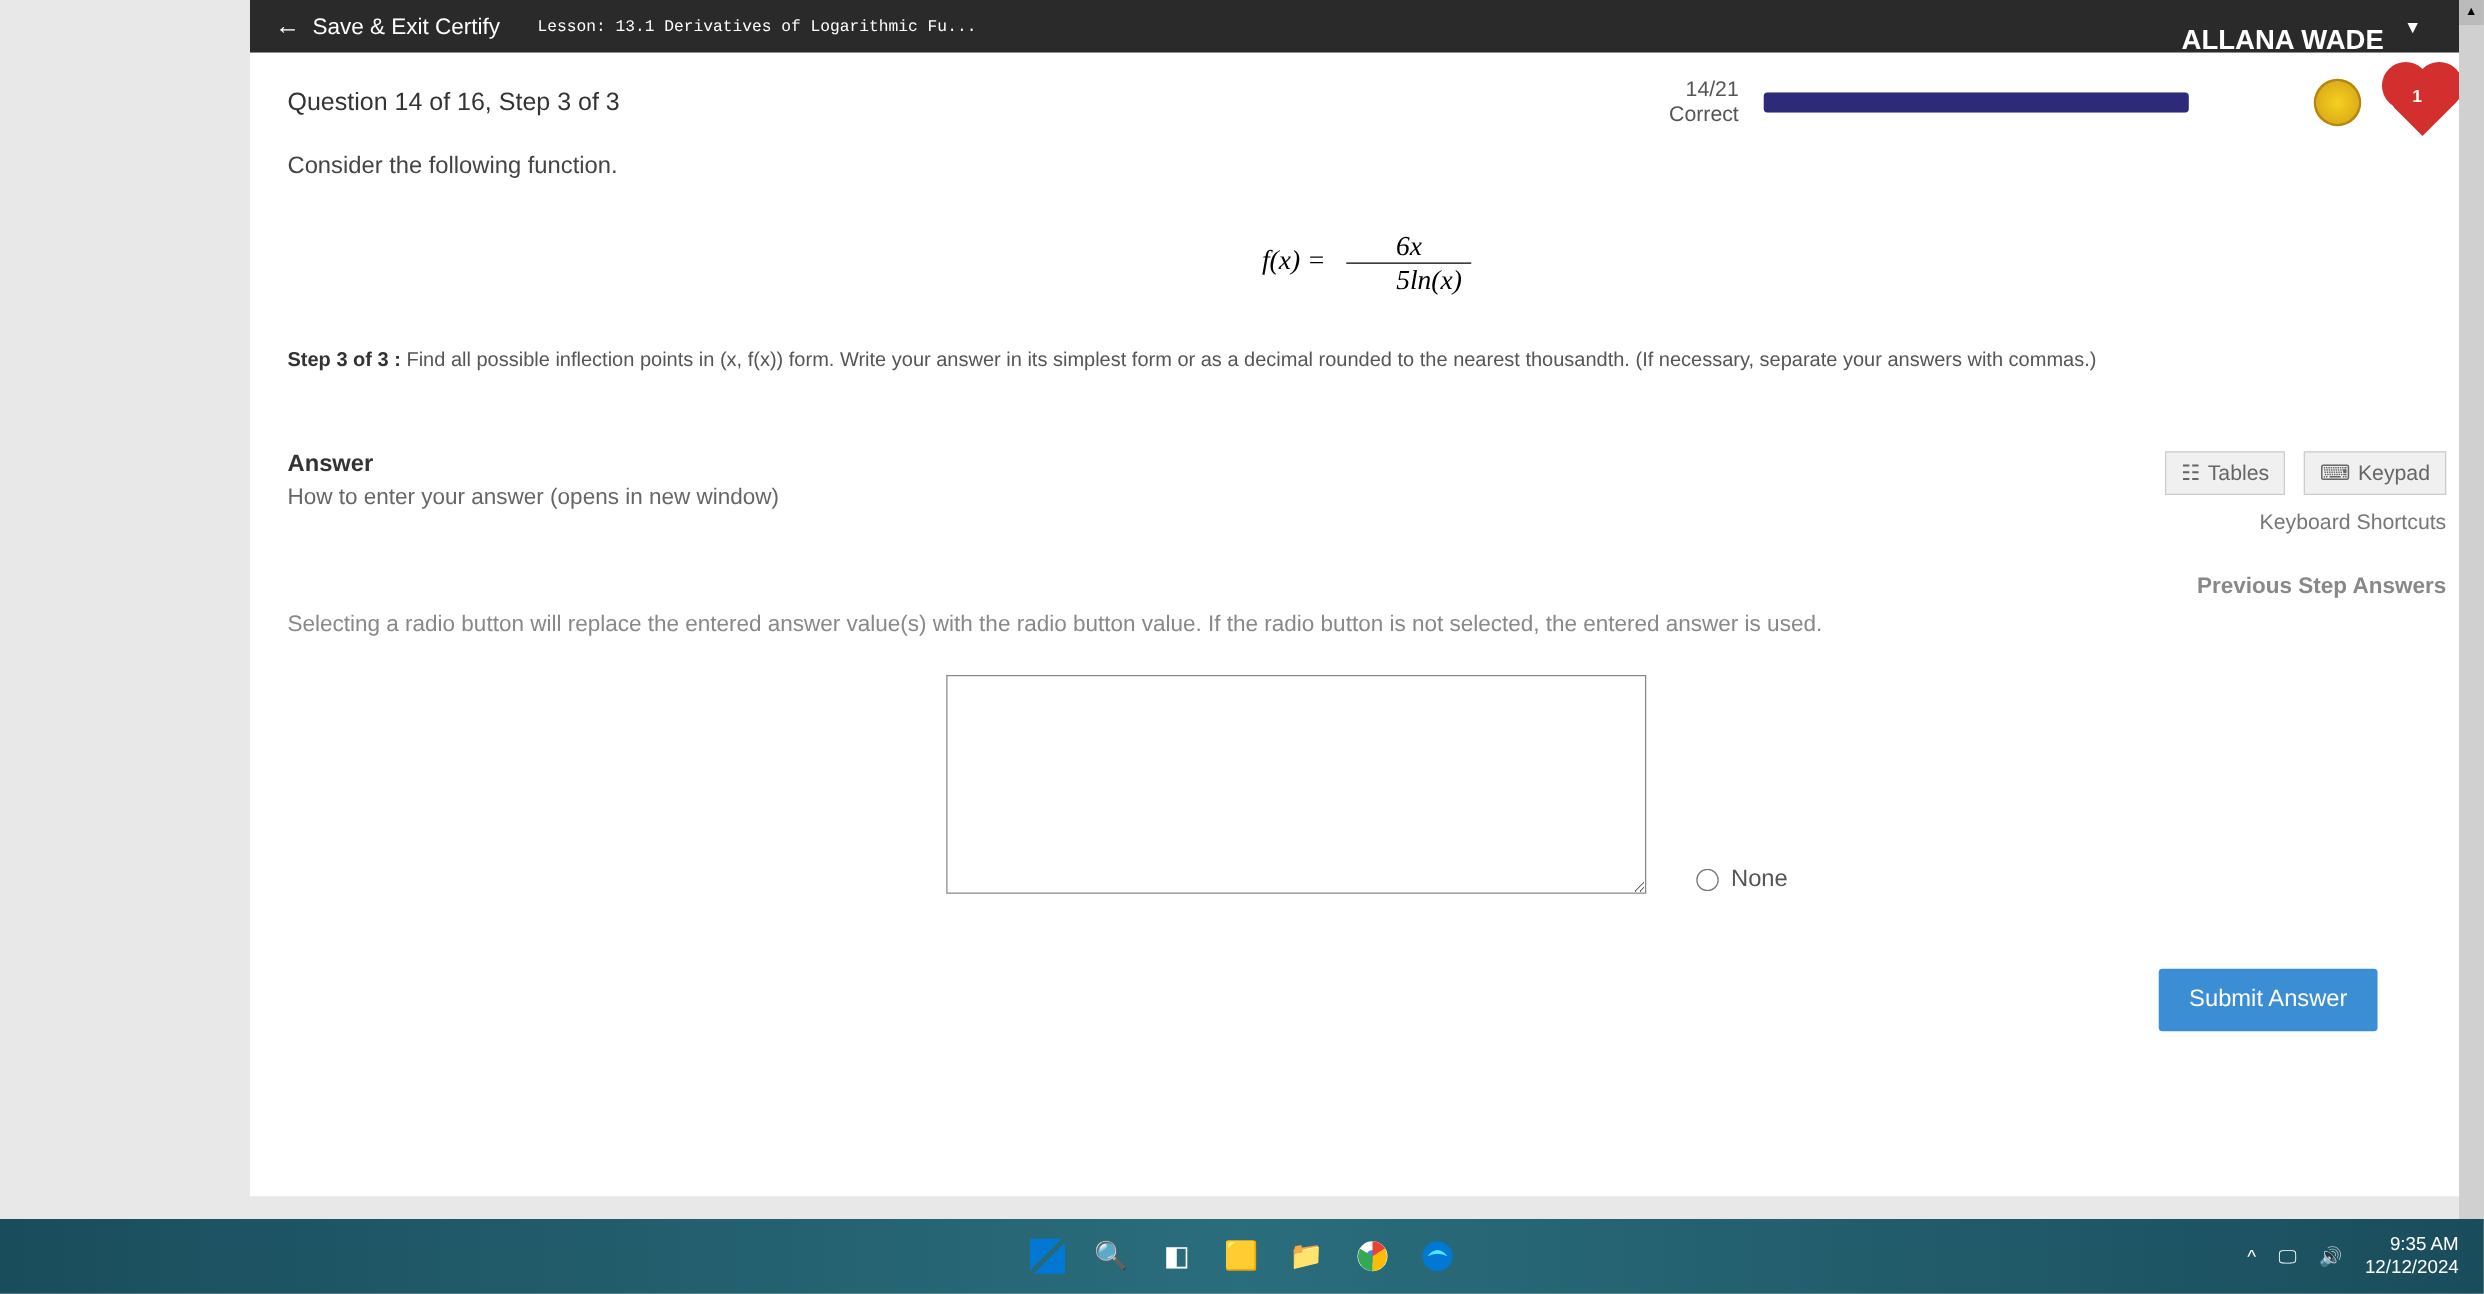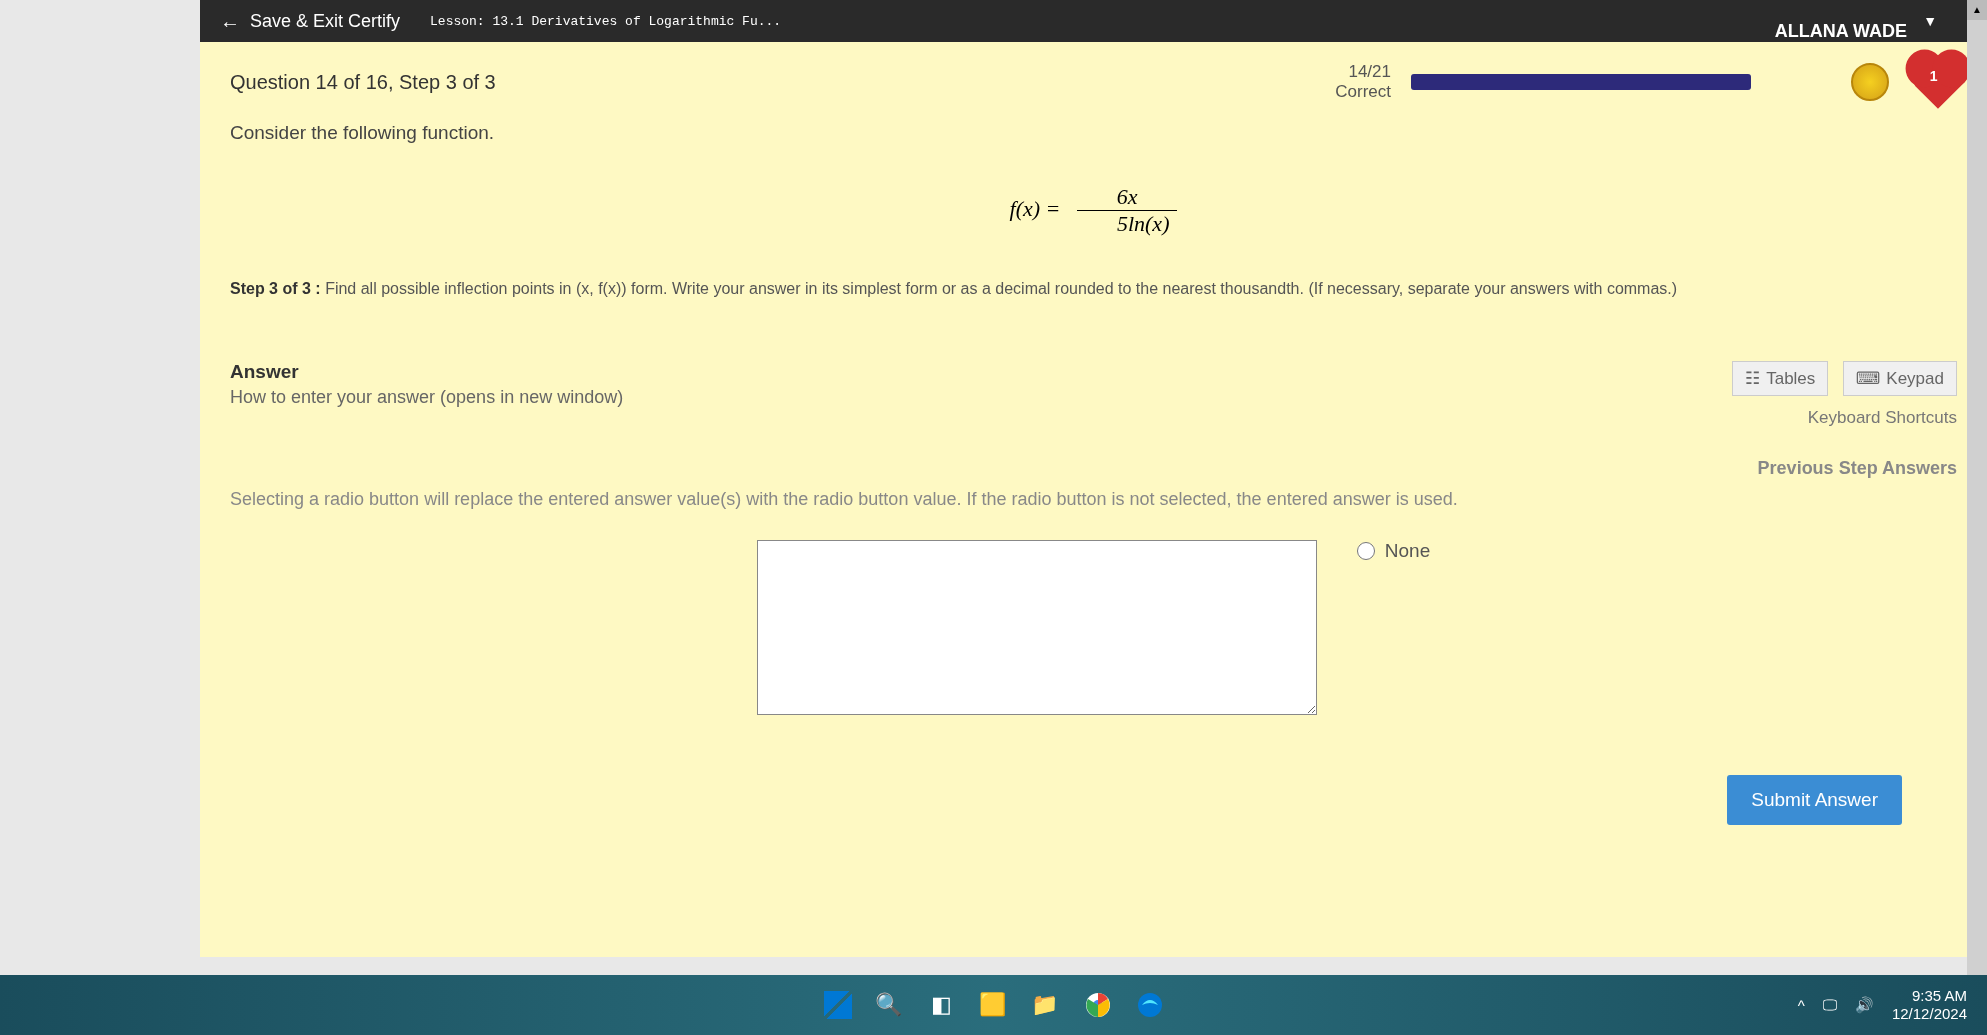--- a/index.html
+++ b/index.html
@@ -2,24 +2,24 @@
 <html><head>
   <meta charset="utf-8">
   <style>
     * { box-sizing: border-box; margin: 0; padding: 0; }
     body { font-family: Arial, sans-serif; background: #e8e8e8; overflow: hidden; width: 1987px; height: 1035px; }
     
     .top-bar { background: #2a2a2a; color: #fff; height: 42px; display: flex; align-items: center; padding: 0 20px; position: relative; margin-left: 200px; }
     .save-exit { display: flex; align-items: center; gap: 10px; font-size: 18px; }
     .arrow-left { font-size: 20px; }
     .lesson-title { margin-left: 30px; font-size: 13px; font-family: Liberation Mono, monospace; }
-    .user-name { position: absolute; right: 80px; font-weight: bold; font-size: 18px; margin-top: 21px; }
+    .user-name { position: absolute; right: 80px; font-weight: bold; font-size: 22px; margin-top: 21px; }
     .dropdown-arrow { position: absolute; right: 50px; font-size: 14px; }
     
-    .content { background: #fef9c3; margin-left: 200px; padding: 0; height: calc(100% - 120px); }
+    .content { background: #ffffff; margin-left: 200px; padding: 0; height: calc(100% - 120px); }
     
     .question-header { display: flex; align-items: center; padding: 20px 30px 10px 30px; }
     .question-label { font-size: 20px; color: #333; flex: 1; }
     .progress-label { text-align: right; font-size: 17px; color: #555; margin-right: 20px; }
     .progress-bar { width: 340px; height: 16px; background: #ddd; border-radius: 3px; position: relative; margin-right: 100px; }
     .progress-fill { height: 100%; background: #2d2a7a; width: 100%; border-radius: 3px; }
     .coin-badge { width: 38px; height: 38px; background: radial-gradient(circle, #f5d020, #d4a017); border-radius: 50%; margin-right: 30px; border: 2px solid #b8860b; }
     .heart-badge { width: 38px; height: 38px; background: #d32f2f; position: relative; transform: rotate(-45deg); border-radius: 6px 0 0 0; }
     .heart-badge::before, .heart-badge::after { content: ''; width: 38px; height: 38px; background: #d32f2f; border-radius: 50%; position: absolute; }
     .heart-badge::before { top: -19px; left: 0; }
@@ -39,21 +39,21 @@
     .answer-header { display: flex; justify-content: space-between; align-items: flex-start; gap: 44px; }
     .answer-left .answer-title { font-size: 19px; font-weight: bold; color: #333; }
     .answer-left .how-to { font-size: 18px; color: #666; margin-top: 4px; }
     .answer-right { text-align: right; }
     .tool-btn { display: inline-flex; align-items: center; gap: 6px; background: #f0f0f0; border: 1px solid #ccc; padding: 6px 12px; font-size: 17px; color: #666; margin-left: 10px; cursor: pointer; }
     .kbd-shortcuts { color: #777; font-size: 17px; margin-top: 12px; }
     .prev-answers { color: #888; font-size: 18px; margin-top: 30px; text-align: right; font-weight: bold; }
     
     .radio-hint { font-size: 18px; color: #888; margin: 10px 30px 30px 30px; }
     
-    .answer-input-row { display: flex; align-items: flex-start; justify-content: center; gap: 40px; margin: 20px 0 60px 0; }
+    .answer-input-row { display: flex; align-items: flex-end; justify-content: center; gap: 40px; margin: 20px 0 60px 0; }
     .answer-box { width: 560px; height: 175px; border: 1px solid #888; background: #fff; }
     .none-radio { display: flex; align-items: center; gap: 10px; font-size: 19px; color: #555; }
     .none-radio input { width: 18px; height: 18px; }
     
     .submit-row { text-align: right; padding: 0 85px 30px 0; }
     .submit-btn { background: #3b8dd4; color: #fff; border: none; padding: 14px 24px; font-size: 19px; cursor: pointer; border-radius: 3px; }
     
     .taskbar { position: fixed; bottom: 0; left: 0; right: 0; height: 60px; background: linear-gradient(to right, #1a4d5c, #2a6d7c, #1a4d5c); display: flex; align-items: center; justify-content: center; }
     .taskbar-center { display: flex; gap: 18px; align-items: center; }
     .taskbar-icon { width: 34px; height: 34px; display: flex; align-items: center; justify-content: center; font-size: 22px; color: #fff; cursor: pointer; }

